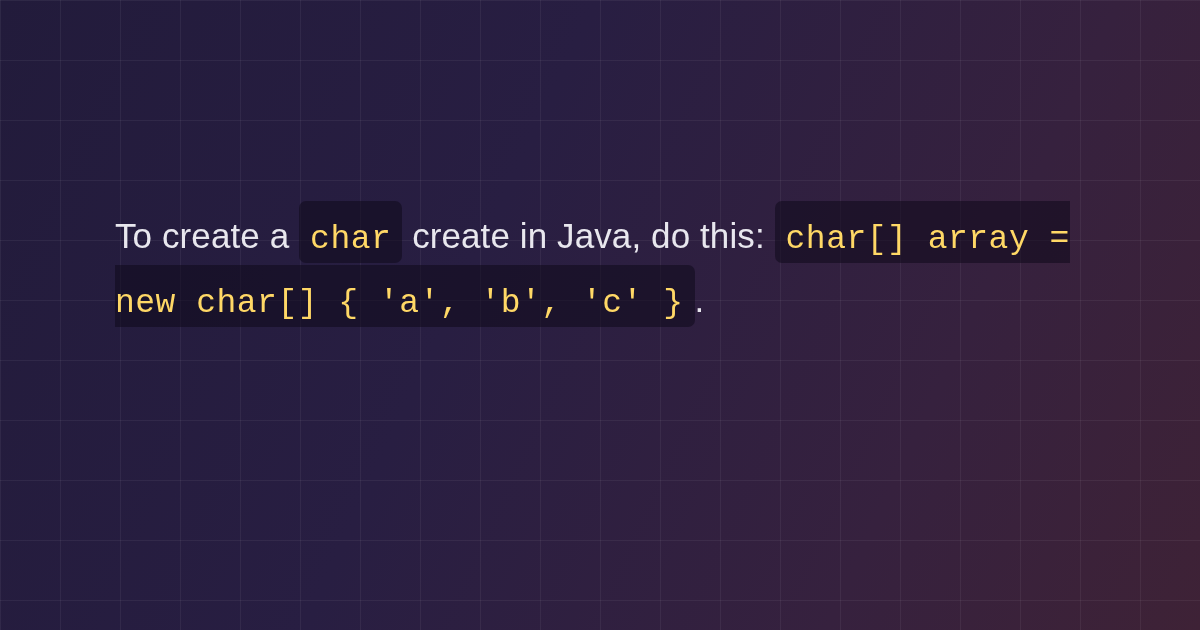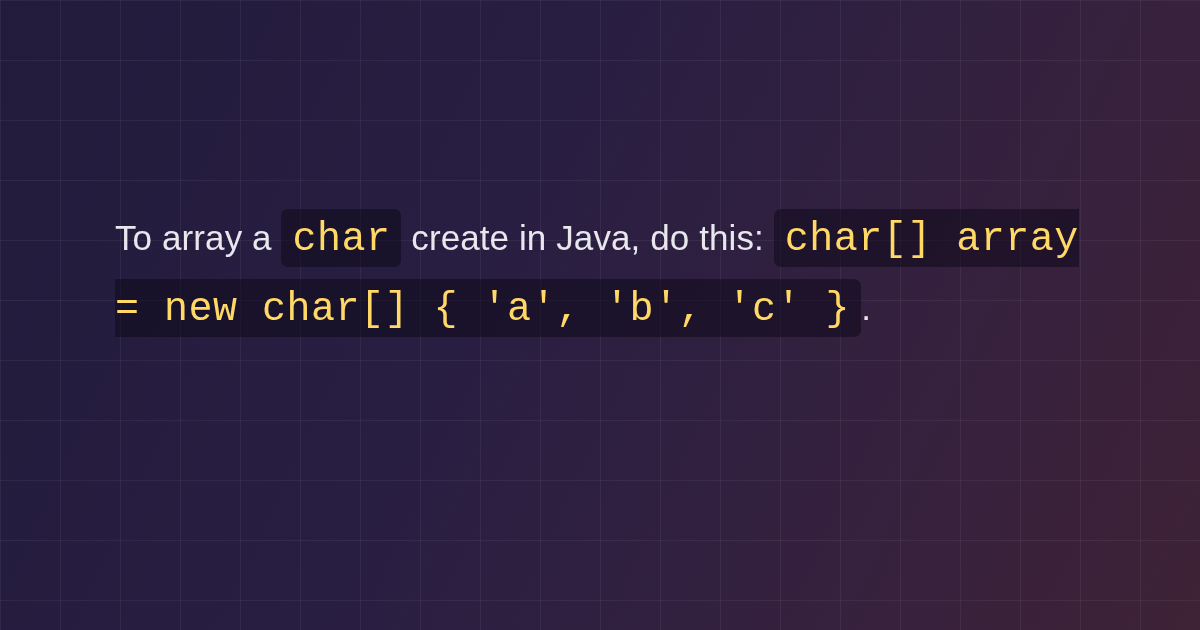--- a/index.html
+++ b/index.html
@@ -36,27 +36,27 @@
       color: #e8e7ee;
       font-size: 35px;
       line-height: 1.75;
       font-weight: 400;
       letter-spacing: 0.1px;
     }
     code.inline {
       font-family: "SFMono-Regular", Consolas, "Liberation Mono", Menlo, monospace;
       background: rgba(15, 10, 25, 0.55);
       color: #ffd866;
-      padding: 8px 11px 5px;
+      padding: 20px 11px 5px;
       border-radius: 7px;
-      font-size: 40px;
+      font-size: 33px;
       letter-spacing: 0.5px;
     }
   </style>
 </head>
 <body>
 
 <div class="bg"></div>
 <div class="grid"></div>
 
 <div class="content">
-  <span>To array a </span><code class="inline">char</code><span> create in Java, do this: </span><code class="inline">char[] array = new char[] { 'a', 'b', 'c' }</code><span>.</span>
+  <span>To create a </span><code class="inline">char</code><span> create in Java, do this: </span><code class="inline">char[] array = new char[] { 'a', 'b', 'c' }</code><span>.</span>
 </div>
 
 </body></html>

